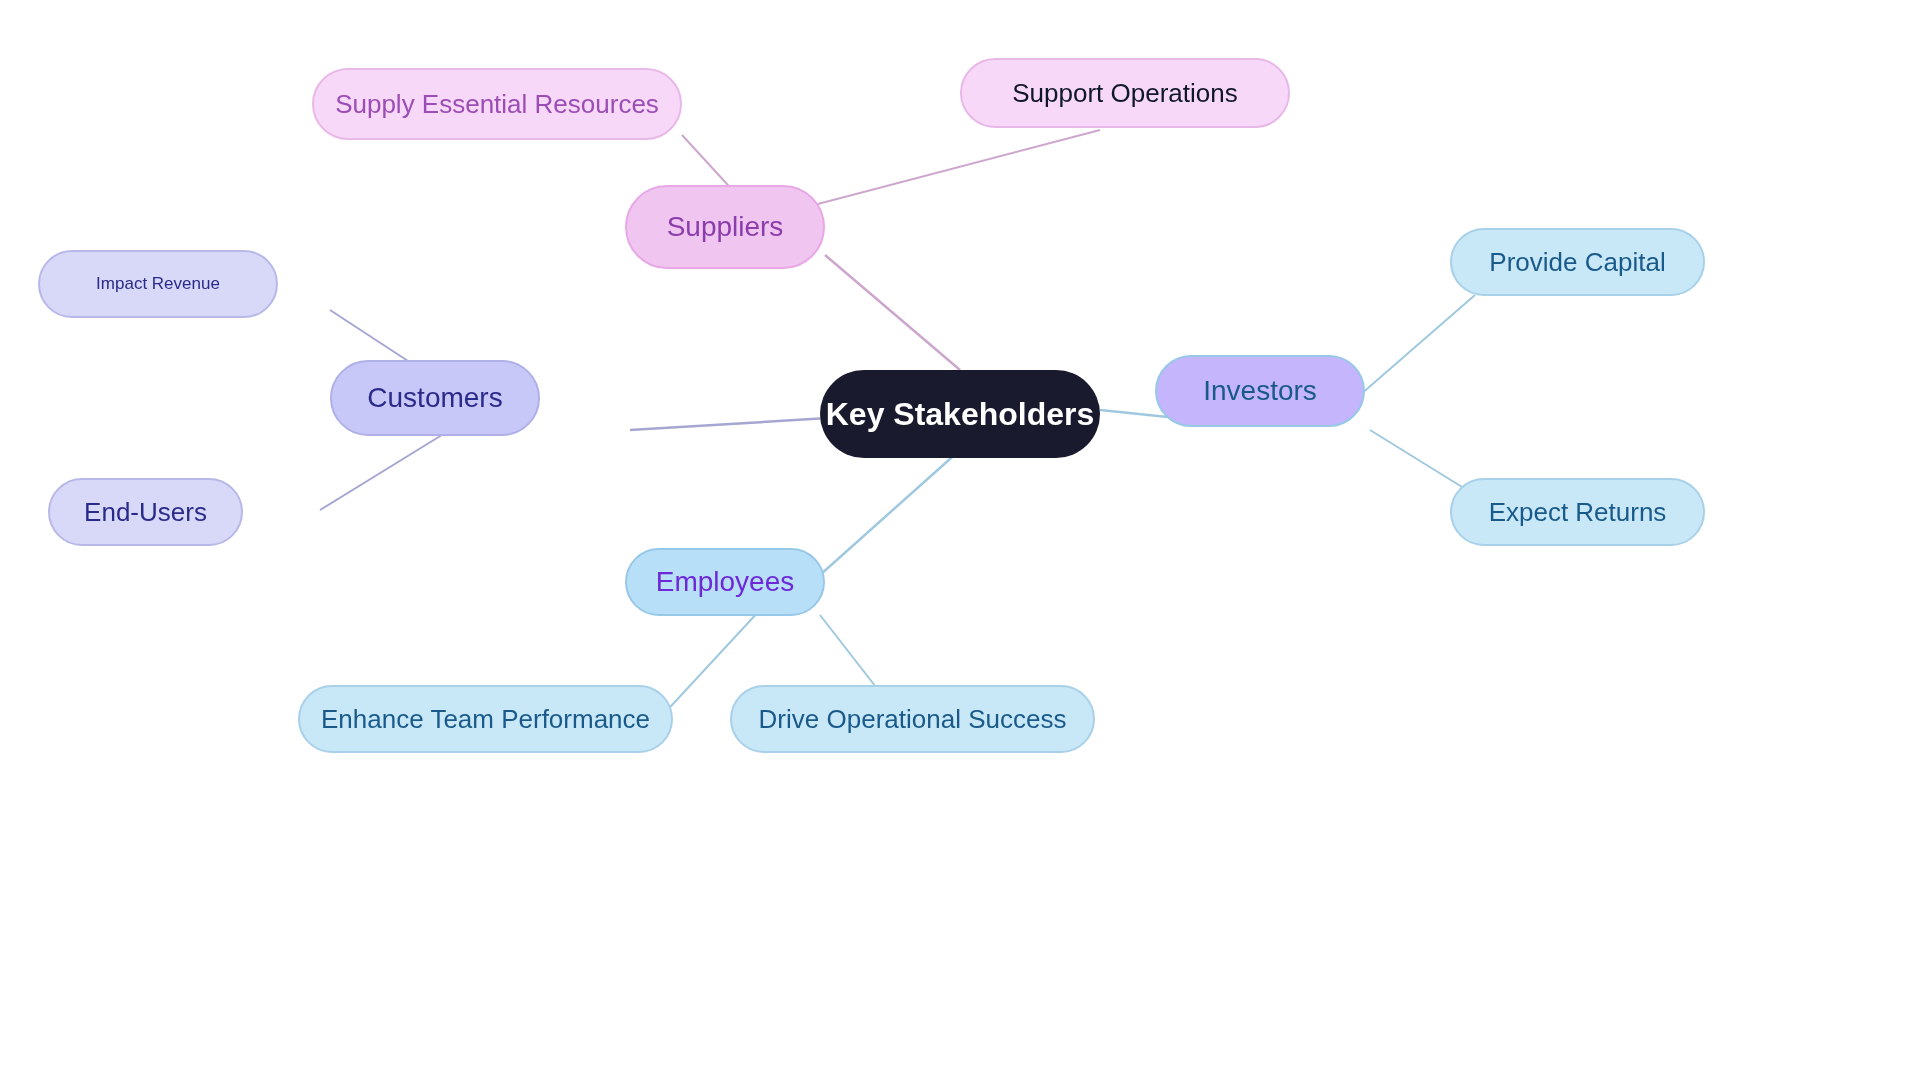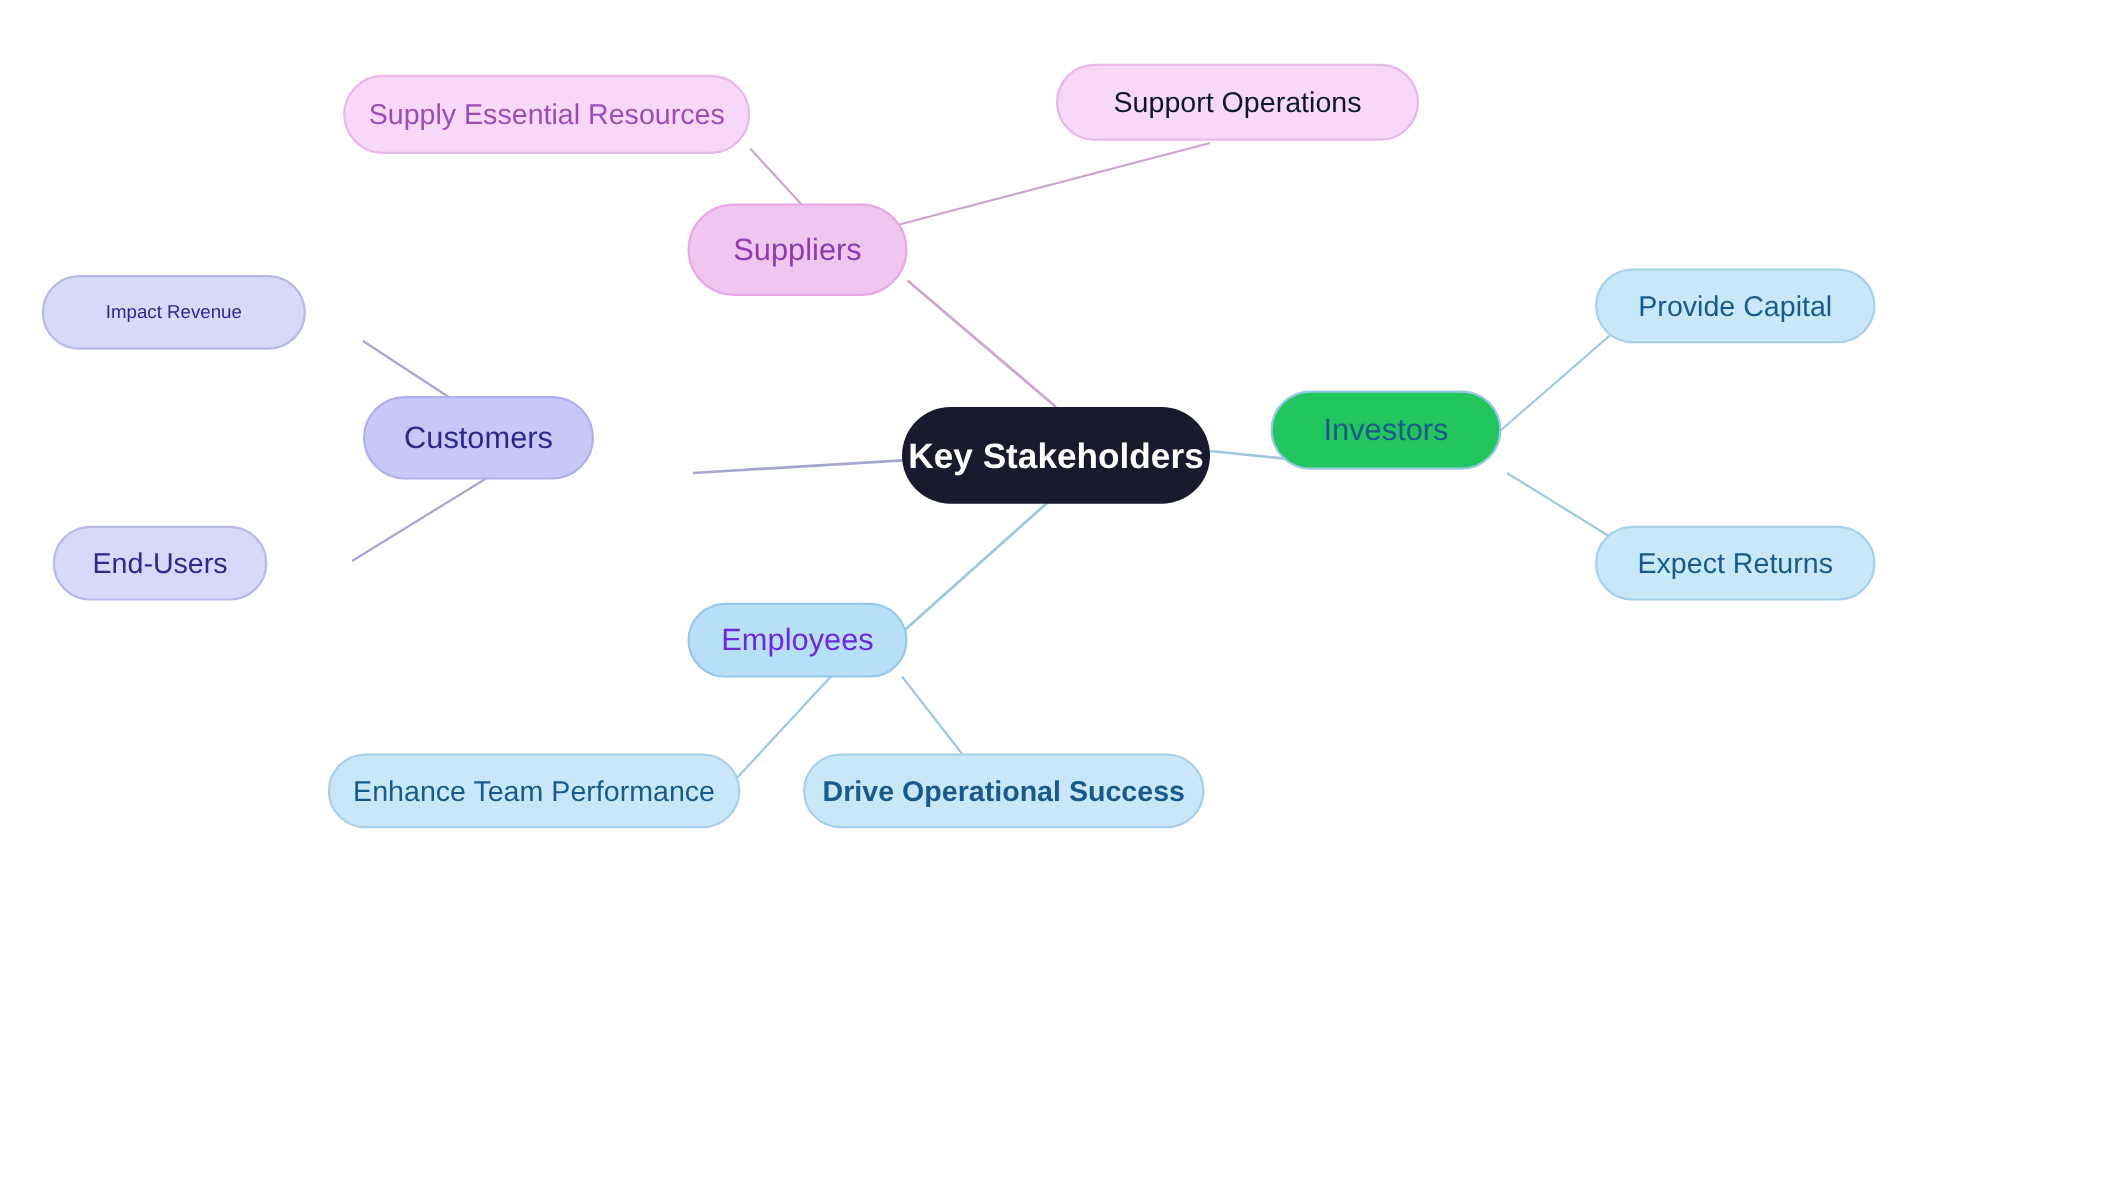--- a/index.html
+++ b/index.html
@@ -72,32 +72,31 @@
       font-size: 17px;
     }
     .node-end-users {
       background: #d8d8f8;
       color: #2a2a8a;
       border: 2px solid #b8b8e8;
       padding: 20px 45px;
       font-size: 26px;
     }
     .node-investors {
-      background: #22c55e;
+      background: #c4b5fd;
       color: #1a5a8a;
       border: 2px solid #98c8e8;
       padding: 22px 50px;
     }
     .node-provide-capital {
       background: #c8e8f8;
       color: #1a5a8a;
       border: 2px solid #a8d0e8;
       padding: 20px 45px;
       font-size: 26px;
-      margin-top: 16px;
     }
     .node-expect-returns {
       background: #c8e8f8;
       color: #1a5a8a;
       border: 2px solid #a8d0e8;
       padding: 20px 45px;
       font-size: 26px;
     }
     .node-employees {
       background: #b8dff8;
@@ -111,21 +110,20 @@
       border: 2px solid #a8d0e8;
       padding: 21px 45px;
       font-size: 26px;
     }
     .node-drive-ops {
       background: #c8e8f8;
       color: #1a5a8a;
       border: 2px solid #a8d0e8;
       padding: 20px 45px;
       font-size: 26px;
-      font-weight: bold;
     }
   </style>
 </head>
 <body>
 
 <svg id="connections">
 
   <line x1="960" y1="370" x2="825" y2="255" stroke="#c090c0" stroke-width="2.5" opacity="0.8"></line>
 
   <line x1="760" y1="220" x2="682" y2="135" stroke="#c090c0" stroke-width="2" opacity="0.8"></line>

